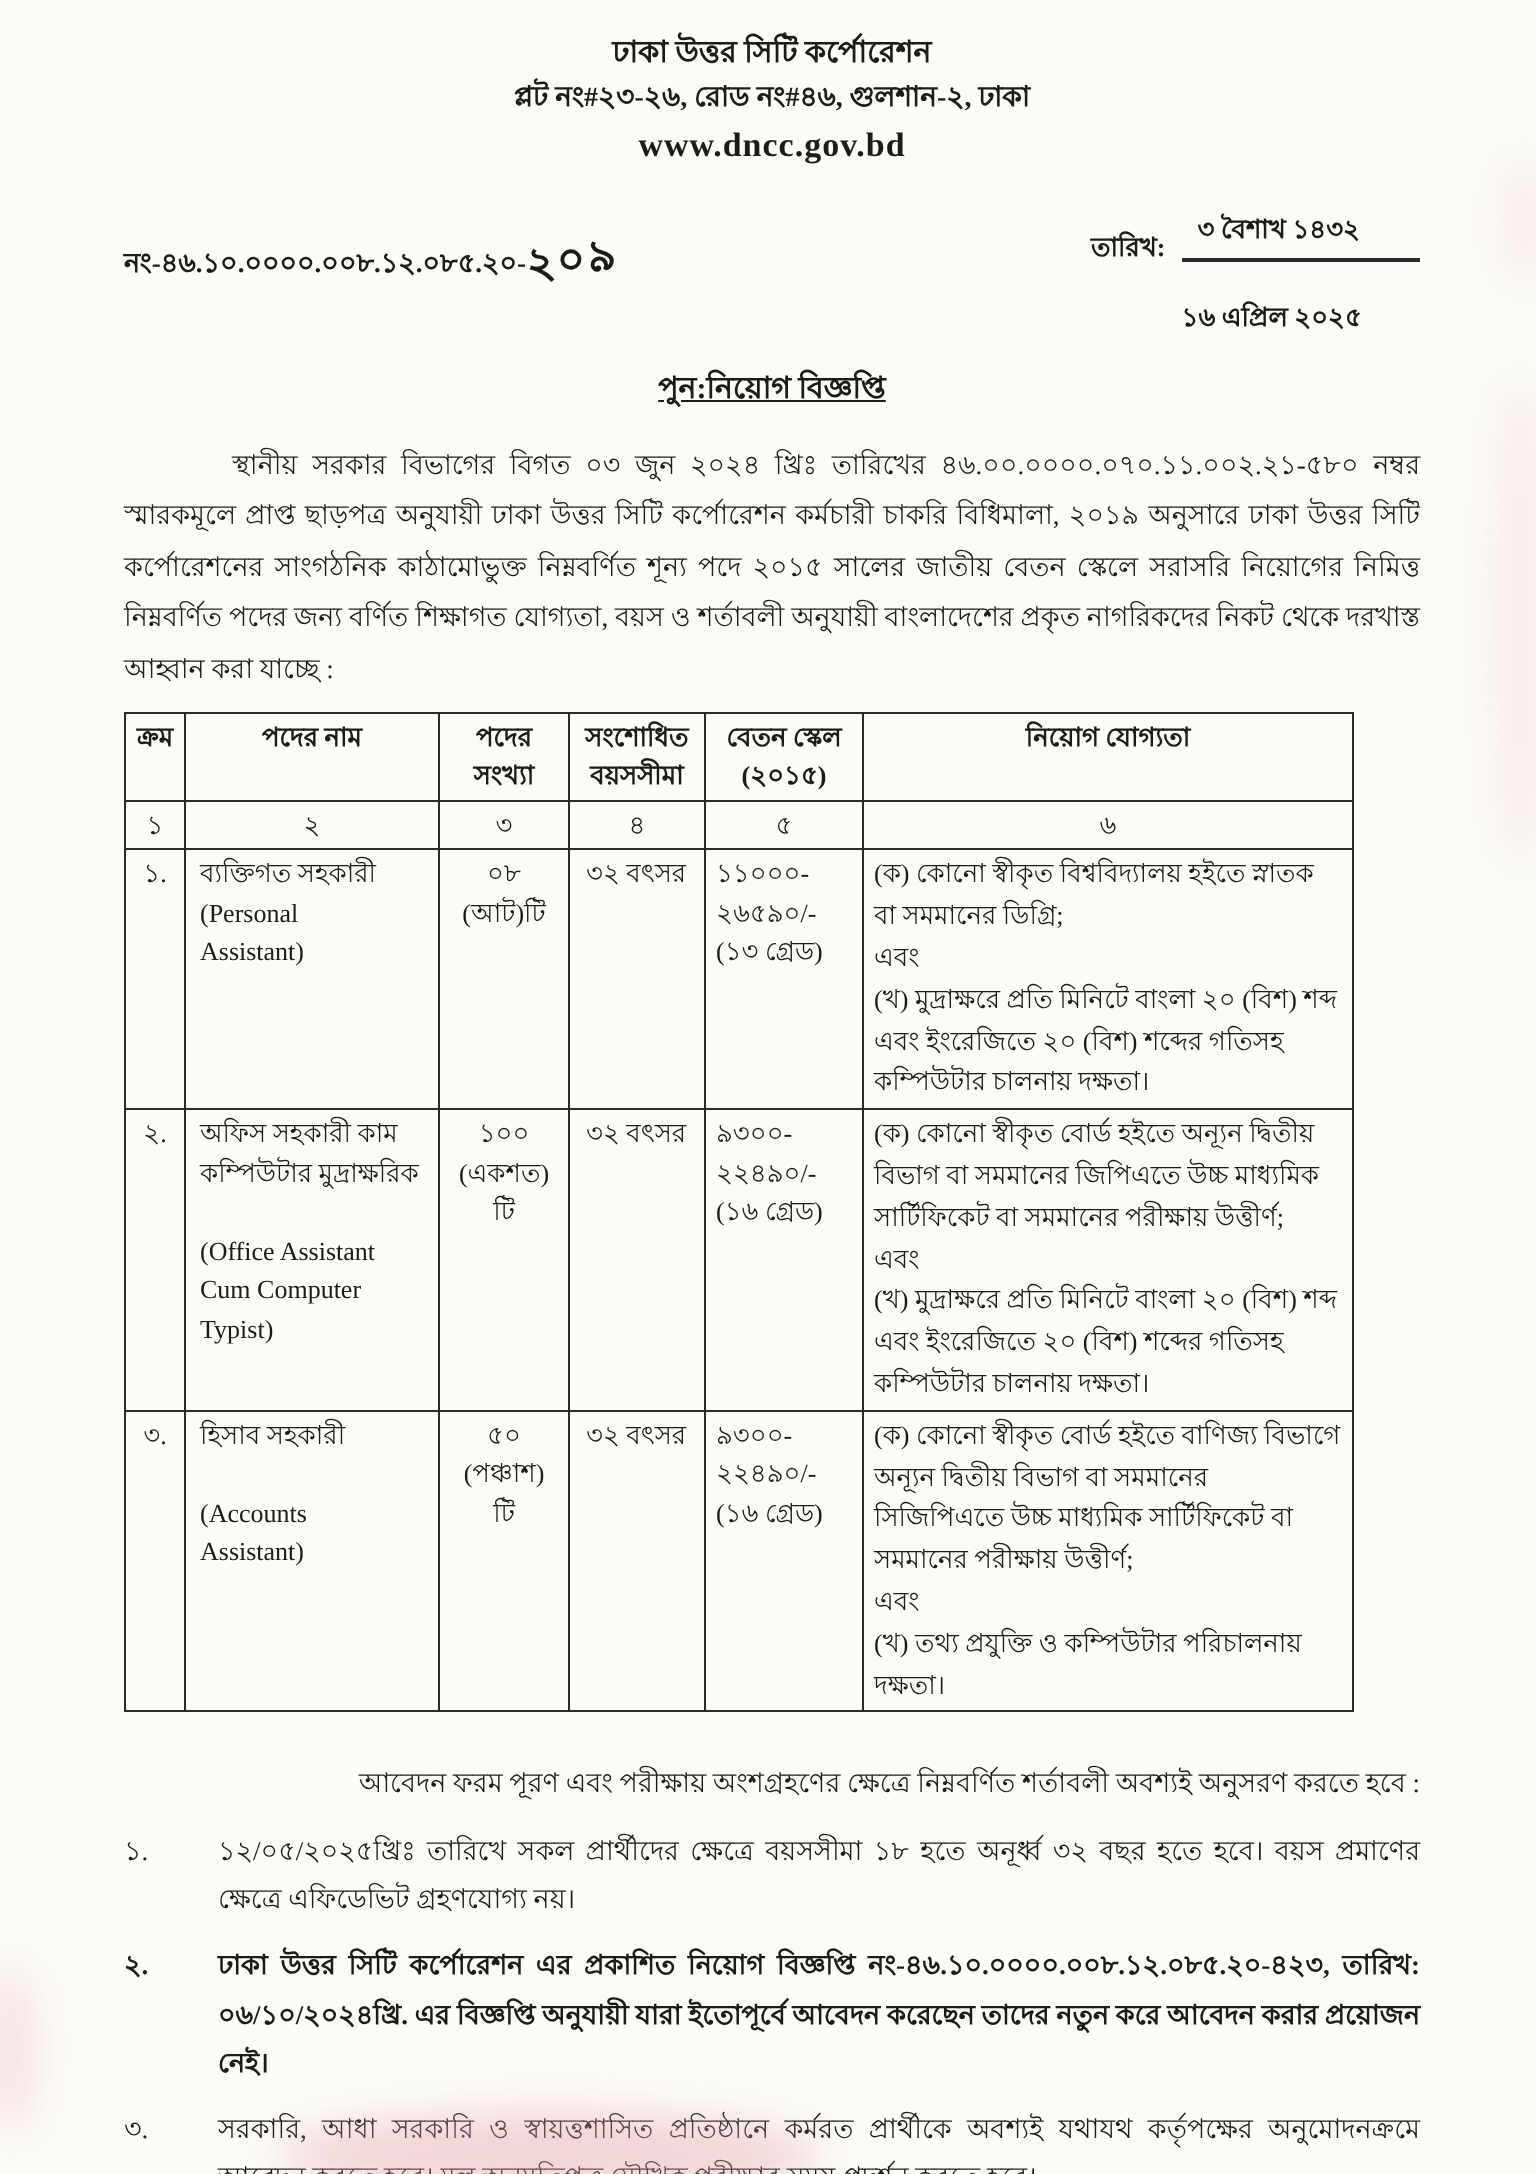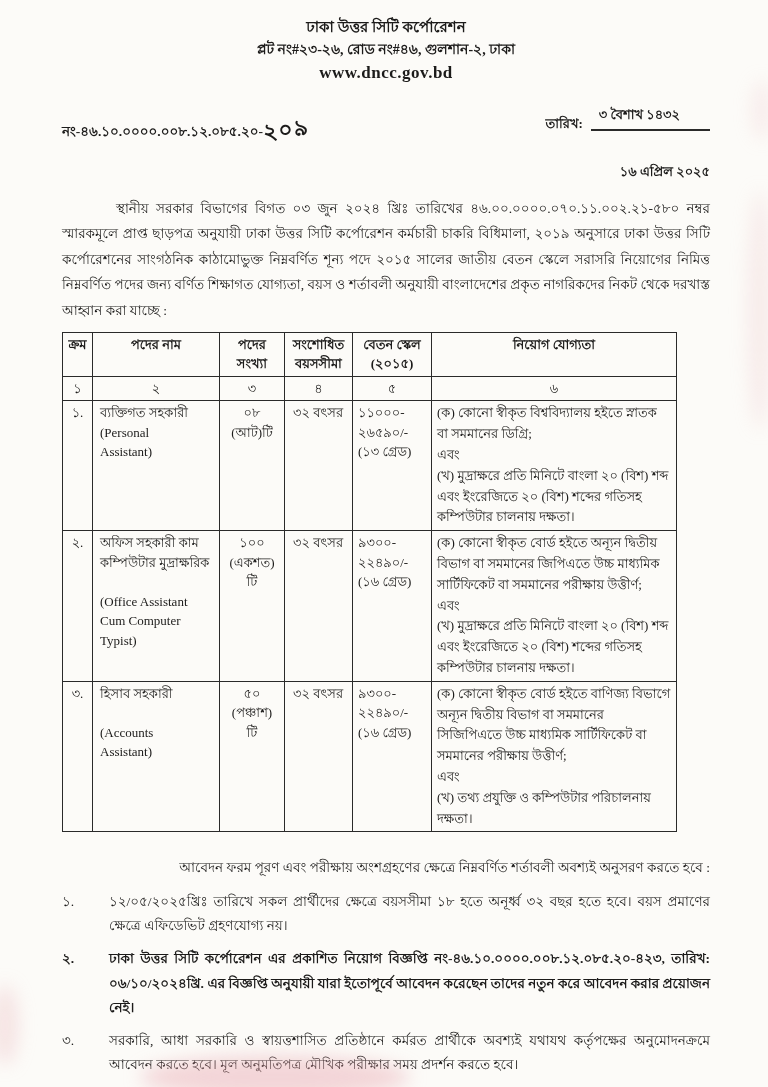--- a/index.html
+++ b/index.html
@@ -29,23 +29,23 @@
   .org-name { font-size: 15px; font-weight: bold; }
   .org-address { font-size: 14px; font-weight: bold; }
   .org-website { font-size: 17px; font-weight: bold; letter-spacing: 0.5px; }
 
   
   .meta-row { display: flex; justify-content: space-between; align-items: flex-start; margin-top: 20px; }
   .memo-no { font-size: 13.5px; font-weight: bold; padding-top: 6px; }
   .memo-hand { display: inline-block; font-size: 22px; font-weight: bold; transform: rotate(-7deg) translateY(1px); letter-spacing: 1px; }
   .date-block { display: flex; gap: 8px; font-size: 13px; font-weight: bold; font-family: Liberation Serif, serif; }
   .date-label { padding-top: 9px; }
-  .date-stack { text-align: right; }
+  .date-stack { text-align: left; }
   .date-top { display: block; border-bottom: 2px solid #2a2a2a; padding: 0 30px 3px 8px; }
-  .date-bottom { display: block; padding-top: 18px; margin-top: 13px; }
+  .date-bottom { display: block; padding-top: 18px; }
 
   
   .doc-title { margin-top: 12px; text-align: center; }
   .doc-title span { font-size: 15px; font-weight: bold; text-decoration: underline; }
 
   
   .intro-para {
     margin-top: 13px;
     font-size: 13.5px;
     line-height: 1.88;
@@ -112,20 +112,23 @@
       </div>
       <div class="date-block">
         <span class="date-label">তারিখ:</span>
         <span class="date-stack">
           <span class="date-top">৩ বৈশাখ ১৪৩২</span>
           <span class="date-bottom">১৬ এপ্রিল ২০২৫</span>
         </span>
       </div>
     </div>
 
+    <div class="doc-title">
+      <span>পুন:নিয়োগ বিজ্ঞপ্তি</span>
+    </div>
 
     <p class="intro-para">স্থানীয় সরকার বিভাগের বিগত ০৩ জুন ২০২৪ খ্রিঃ তারিখের ৪৬.০০.০০০০.০৭০.১১.০০২.২১-৫৮০ নম্বর স্মারকমূলে প্রাপ্ত ছাড়পত্র অনুযায়ী ঢাকা উত্তর সিটি কর্পোরেশন কর্মচারী চাকরি বিধিমালা, ২০১৯ অনুসারে ঢাকা উত্তর সিটি কর্পোরেশনের সাংগঠনিক কাঠামোভুক্ত নিম্নবর্ণিত শূন্য পদে ২০১৫ সালের জাতীয় বেতন স্কেলে সরাসরি নিয়োগের নিমিত্ত নিম্নবর্ণিত পদের জন্য বর্ণিত শিক্ষাগত যোগ্যতা, বয়স ও শর্তাবলী অনুযায়ী বাংলাদেশের প্রকৃত নাগরিকদের নিকট থেকে দরখাস্ত আহ্বান করা যাচ্ছে :</p>
 
     <table class="post-table">
       <colgroup>
         <col style="width:30px">
           <col style="width:127px">
           <col style="width:65px">
         <col style="width:68px">
           <col style="width:79px">

